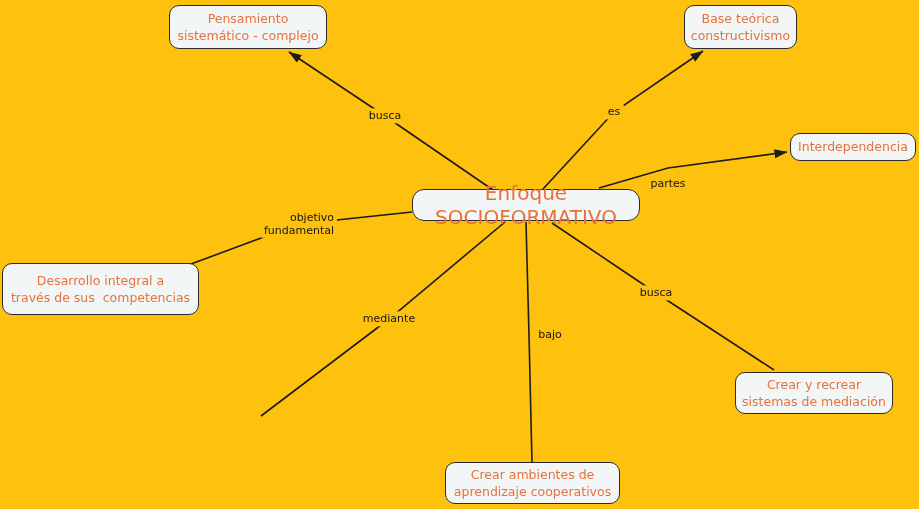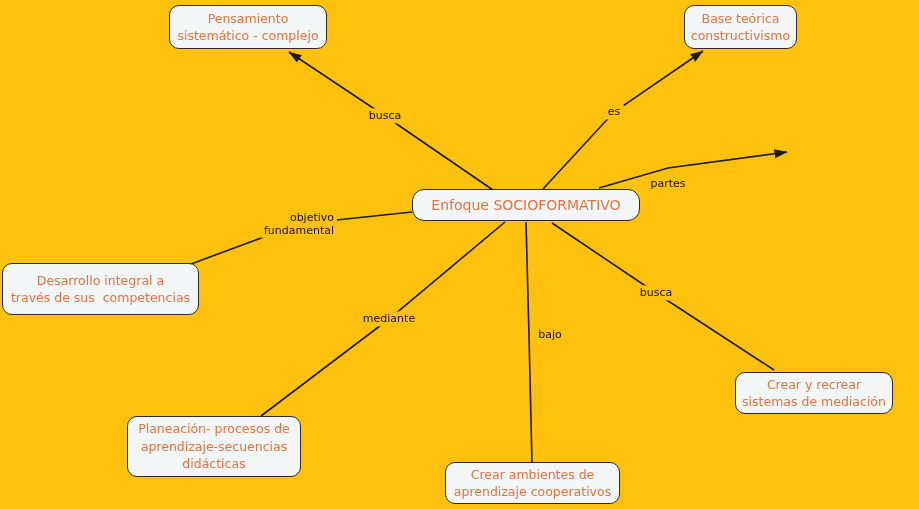--- a/index.html
+++ b/index.html
@@ -33,21 +33,21 @@
     text-align:center;
     background: var(--node-fill, #F2F6F7);
     border:1.6px solid var(--node-border, #2B2B2B);
     border-radius:10px;
     color: var(--node-text, #E8713B);
     font-size:12.5px; line-height:1.4;
     white-space:pre-wrap;
     padding:2px 4px;
   }
   .node.central {
-    font-size:14px; line-height:1.2; border-radius:12px;
+    font-size:20px; line-height:1.2; border-radius:12px;
   }
 </style>
 </head>
 <body>
 
 <div id="canvas">
 
   <svg class="edges" width="919" height="509" aria-hidden="true">
     <defs>
       <marker id="arrow" markerUnits="userSpaceOnUse" markerWidth="14" markerHeight="10" refX="12.5" refY="4.5" orient="auto">
@@ -70,23 +70,21 @@
 fundamental</div>
   <div class="edge-label" style="left:389px; top:319px;">mediante</div>
   <div class="edge-label" style="left:511px; top:335px;margin-left:39px;">bajo</div>
   <div class="edge-label" style="left:656px; top:293px;">busca</div>
 
   <div class="node central" style="left:412px; top:189px; width:228px; height:32px;">Enfoque SOCIOFORMATIVO</div>
   <div class="node" style="left:684px; top:5px;   width:113px; height:44px;">Base teórica
 constructivismo</div>
   <div class="node" style="left:169px; top:5px;   width:158px; height:44px;">Pensamiento
 sistemático - complejo</div>
+  <div class="node" style="left:790px; top:133px; width:126px; height:28px;">Interdependencia</div>
   <div class="node" style="left:2px;   top:263px; width:197px; height:52px;">Desarrollo integral a
 través de sus  competencias</div>
-  <div class="node" style="left:127px; top:416px; width:174px; height:61px;">Planeación- procesos de
-aprendizaje-secuencias
-didácticas</div>
   <div class="node" style="left:445px; top:462px; width:175px; height:42px;">Crear ambientes de
 aprendizaje cooperativos</div>
   <div class="node" style="left:735px; top:372px; width:158px; height:42px;">Crear y recrear
 sistemas de mediación</div>
 
 </div>
 
 </body></html>

